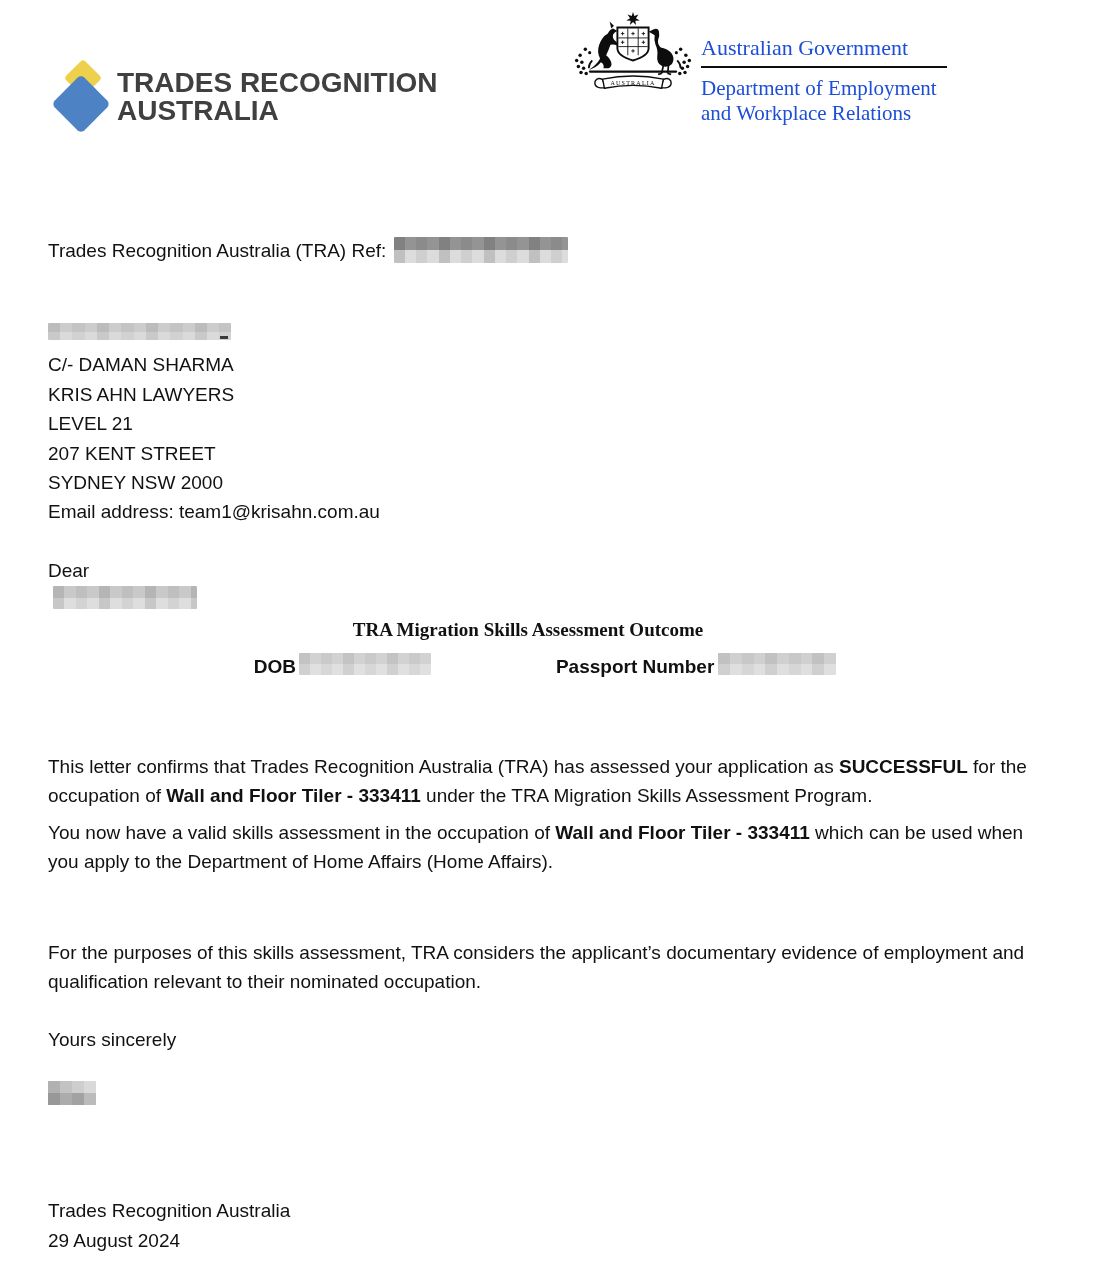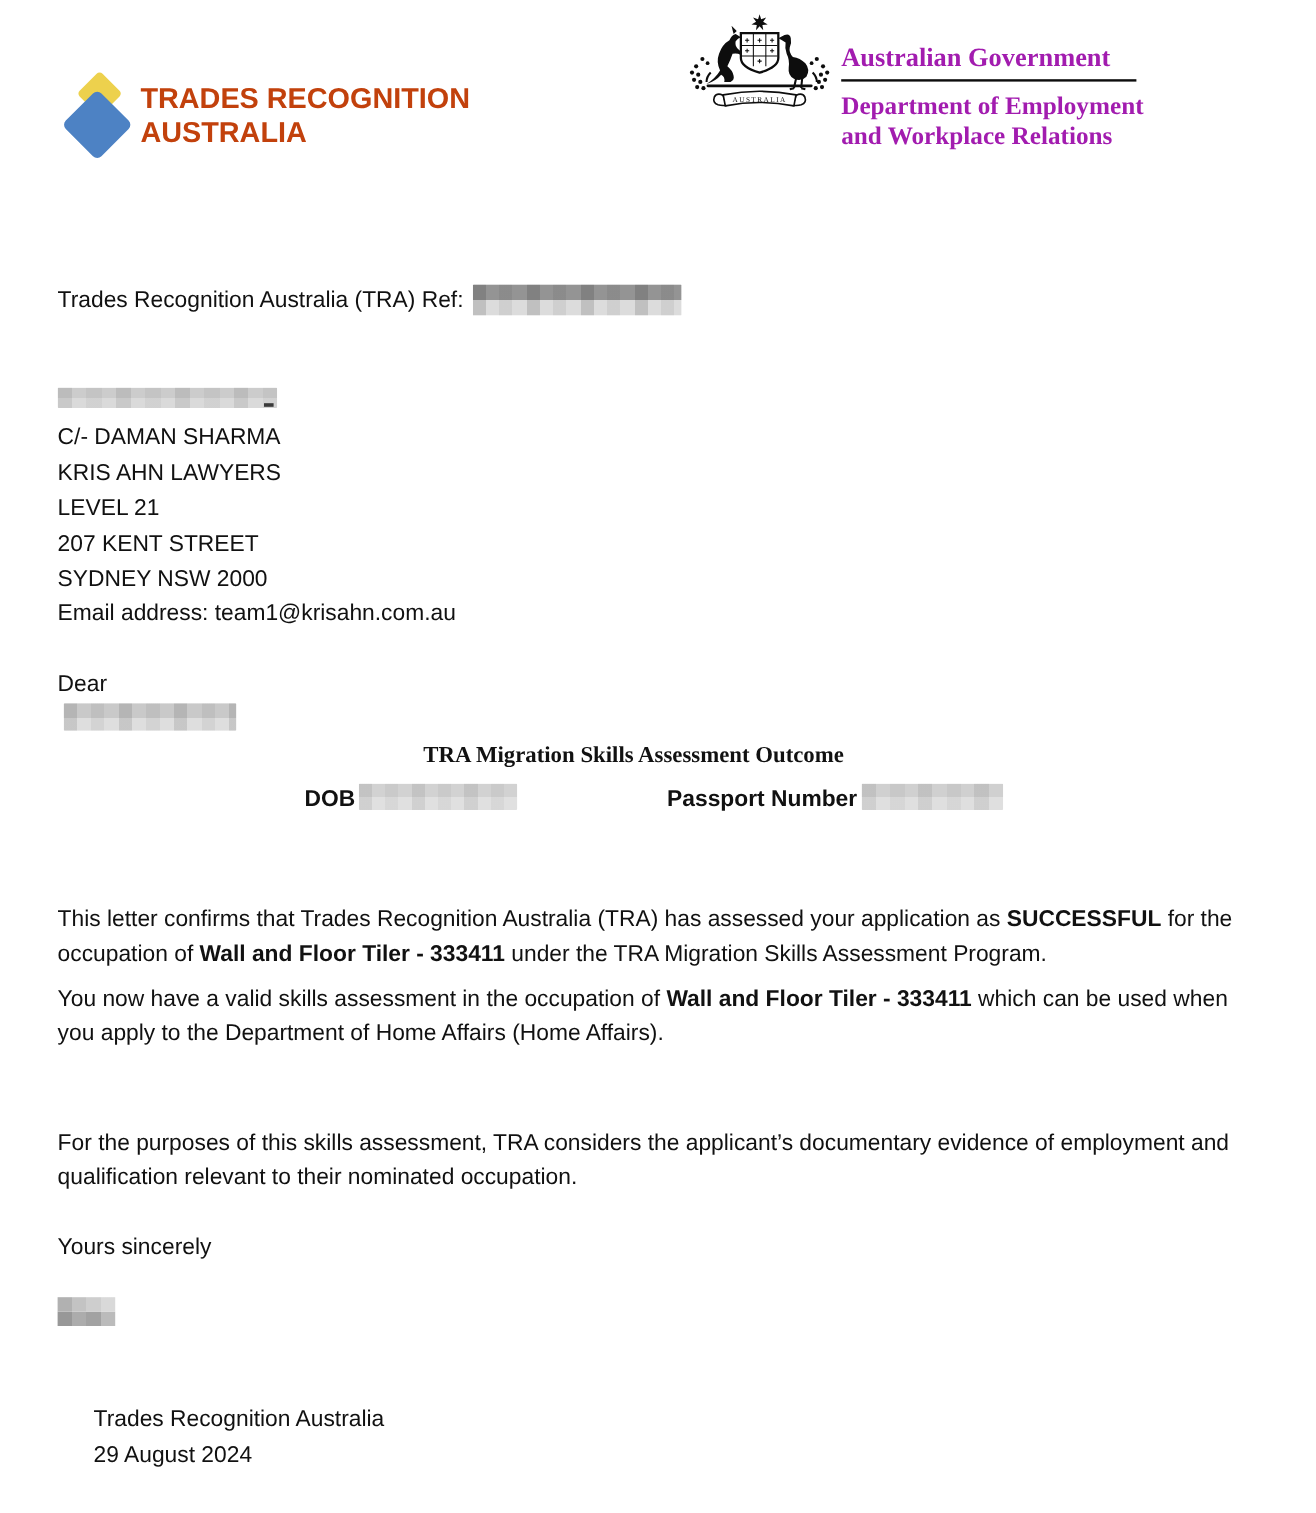--- a/index.html
+++ b/index.html
@@ -4,40 +4,40 @@
 <style>
   html,body{margin:0;padding:0;background:#fff;}
   .page{
     position:relative;width:1097px;height:1261px;background:#ffffff;
     font-family:"Liberation Sans",sans-serif;color:#111;overflow:hidden;
   }
   
   .tra-logo{position:absolute;left:48px;top:58px;display:flex;}
   .tra-diamond{width:66px;height:76px;flex:0 0 auto;}
   .tra-word{margin-left:3px;padding-top:11px;font-weight:bold;
-    font-size:24px;line-height:28px;color:#c2410c;letter-spacing:0px;white-space:nowrap;}
+    font-size:28px;line-height:28px;color:#404040;letter-spacing:0px;white-space:nowrap;}
   
   .gov-crest{position:absolute;left:568px;top:10px;width:130px;height:94px;}
-  .gov-text{position:absolute;left:701px;top:36px;font-family:"Liberation Serif",serif;font-weight:bold;color:#a21caf;}
+  .gov-text{position:absolute;left:701px;top:36px;font-family:"Liberation Serif",serif;font-weight:normal;color:#1d4ed8;}
   .gov-title{font-size:22px;line-height:24px;}
   .gov-rule{width:246px;height:0;border-top:2px solid #0d0d0d;margin:6px 0 8px 0;}
   .gov-dept{font-size:21px;line-height:24.5px;}
   
   .blk{position:absolute;left:48px;width:1004px;font-size:19px;line-height:29px;}
   .b{font-weight:bold;}
   .ref-line{top:236px;display:flex;align-items:flex-start;}
   .address{top:321px;line-height:29.4px;}
   .dear{top:556px;display:flex;align-items:flex-start;flex-direction:column;}
   .subject{top:615px;font-weight:bold;text-align:center;padding-right:44px;box-sizing:border-box;font-family:Liberation Serif, serif;}
   .idrow{top:652px;display:flex;justify-content:center;align-items:flex-start;padding-right:10px;box-sizing:border-box;}
   .p1{top:752px;}
   .p2{top:818px;}
   .p3{top:938px;}
   .closing{top:1025px;}
-  .signoff{top:1168px;line-height:29.5px;margin-left:30px;}
+  .signoff{top:1196px;line-height:29.5px;}
   
   .red{display:inline-block;border-radius:1px;}
   .red-ref{width:174px;height:26px;margin-left:8px;margin-top:1px;
     background-image:
       repeating-linear-gradient(90deg, rgba(0,0,0,0.13) 0 11px, rgba(0,0,0,0) 11px 22px, rgba(0,0,0,0.06) 22px 33px, rgba(0,0,0,0) 33px 45px),
       linear-gradient(180deg,#949494 0 50%,#dcdcdc 50% 100%);}
   .red-name{position:relative;width:183px;height:17px;margin:2px 0 10.4px 0;display:block;
     background-image:
       repeating-linear-gradient(90deg, rgba(0,0,0,0.08) 0 12px, rgba(0,0,0,0) 12px 24px, rgba(0,0,0,0.04) 24px 37px, rgba(0,0,0,0) 37px 49px),
       repeating-linear-gradient(180deg,#cccccc 0 9px,#dadada 9px 17px);}

